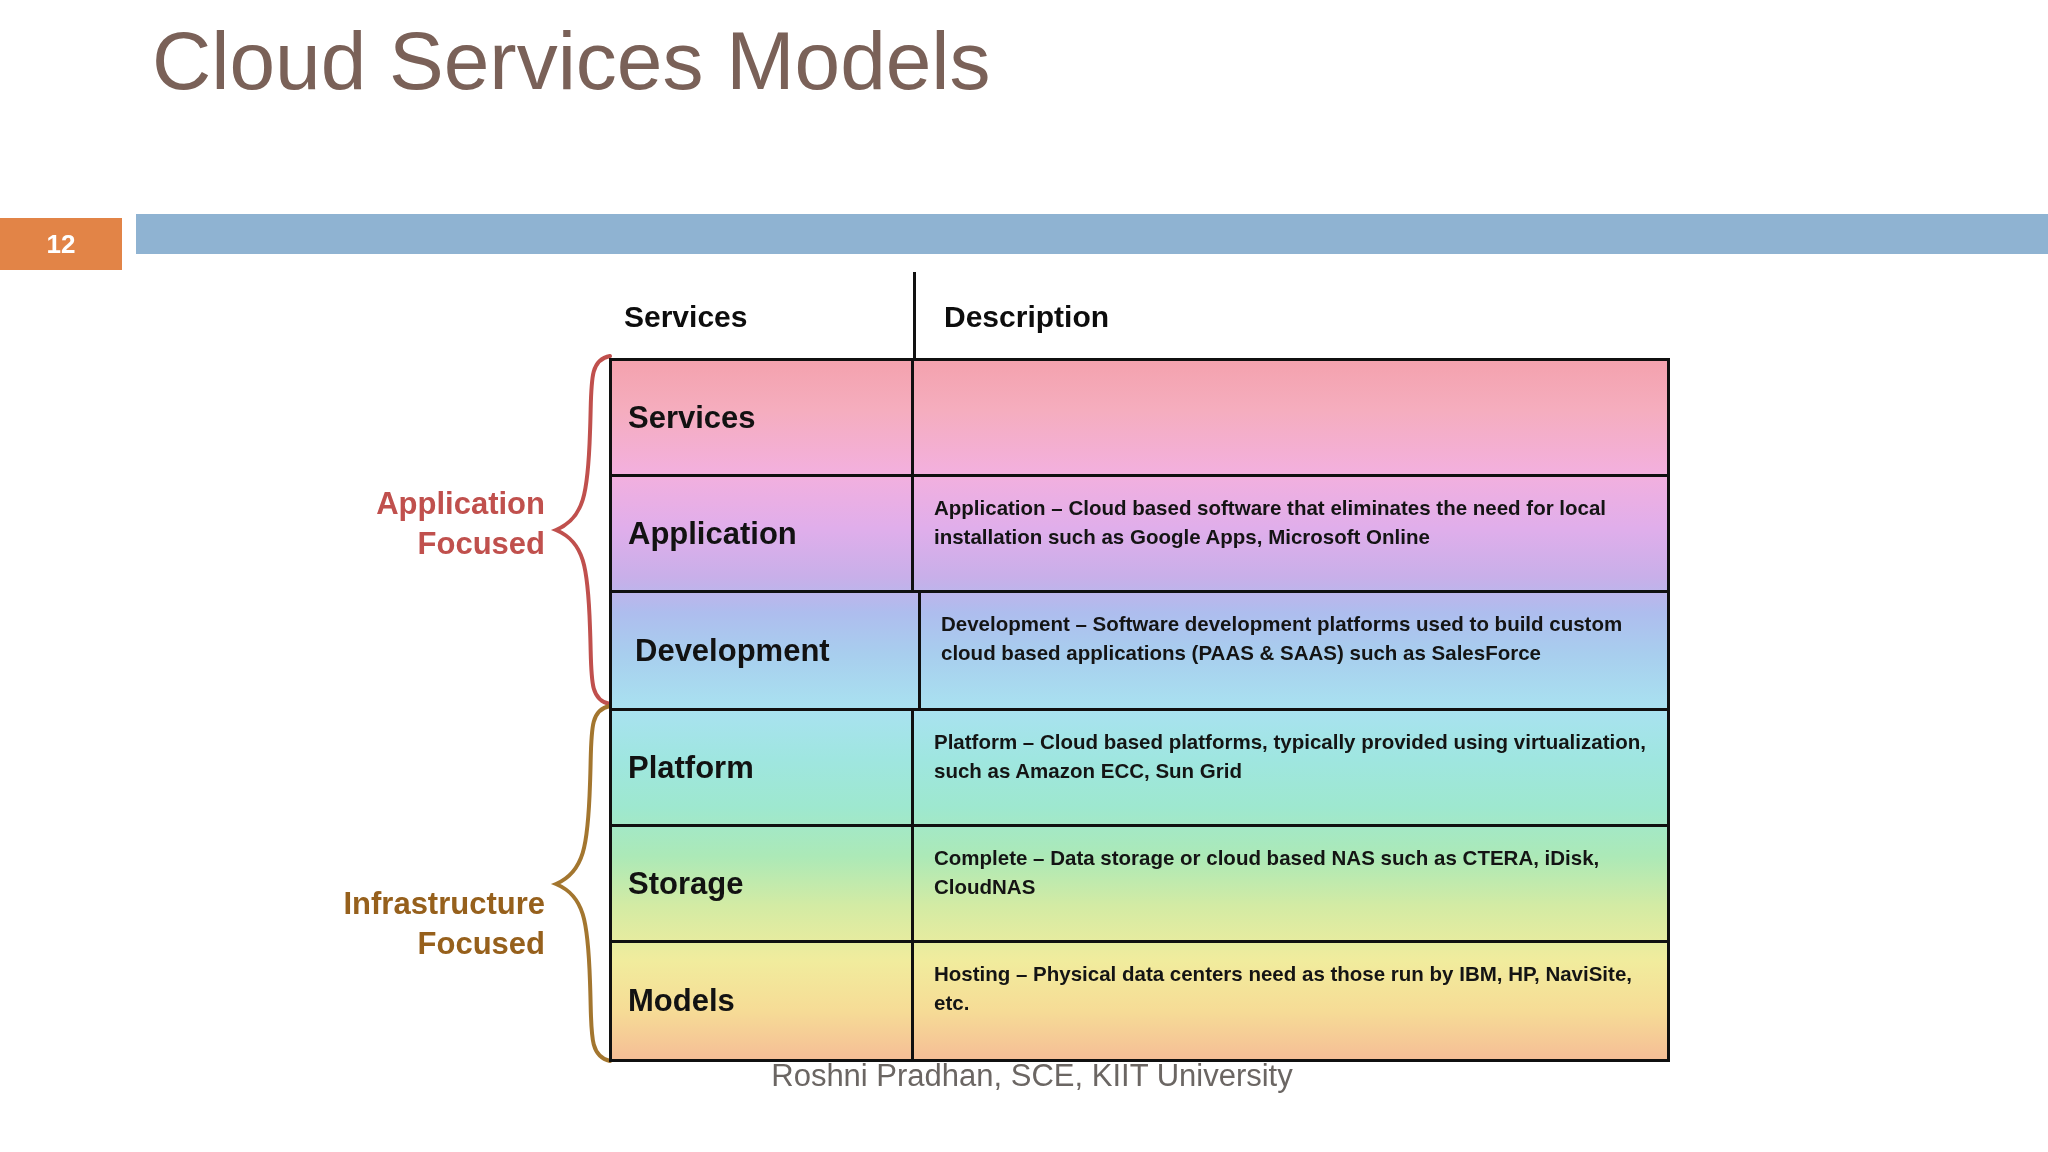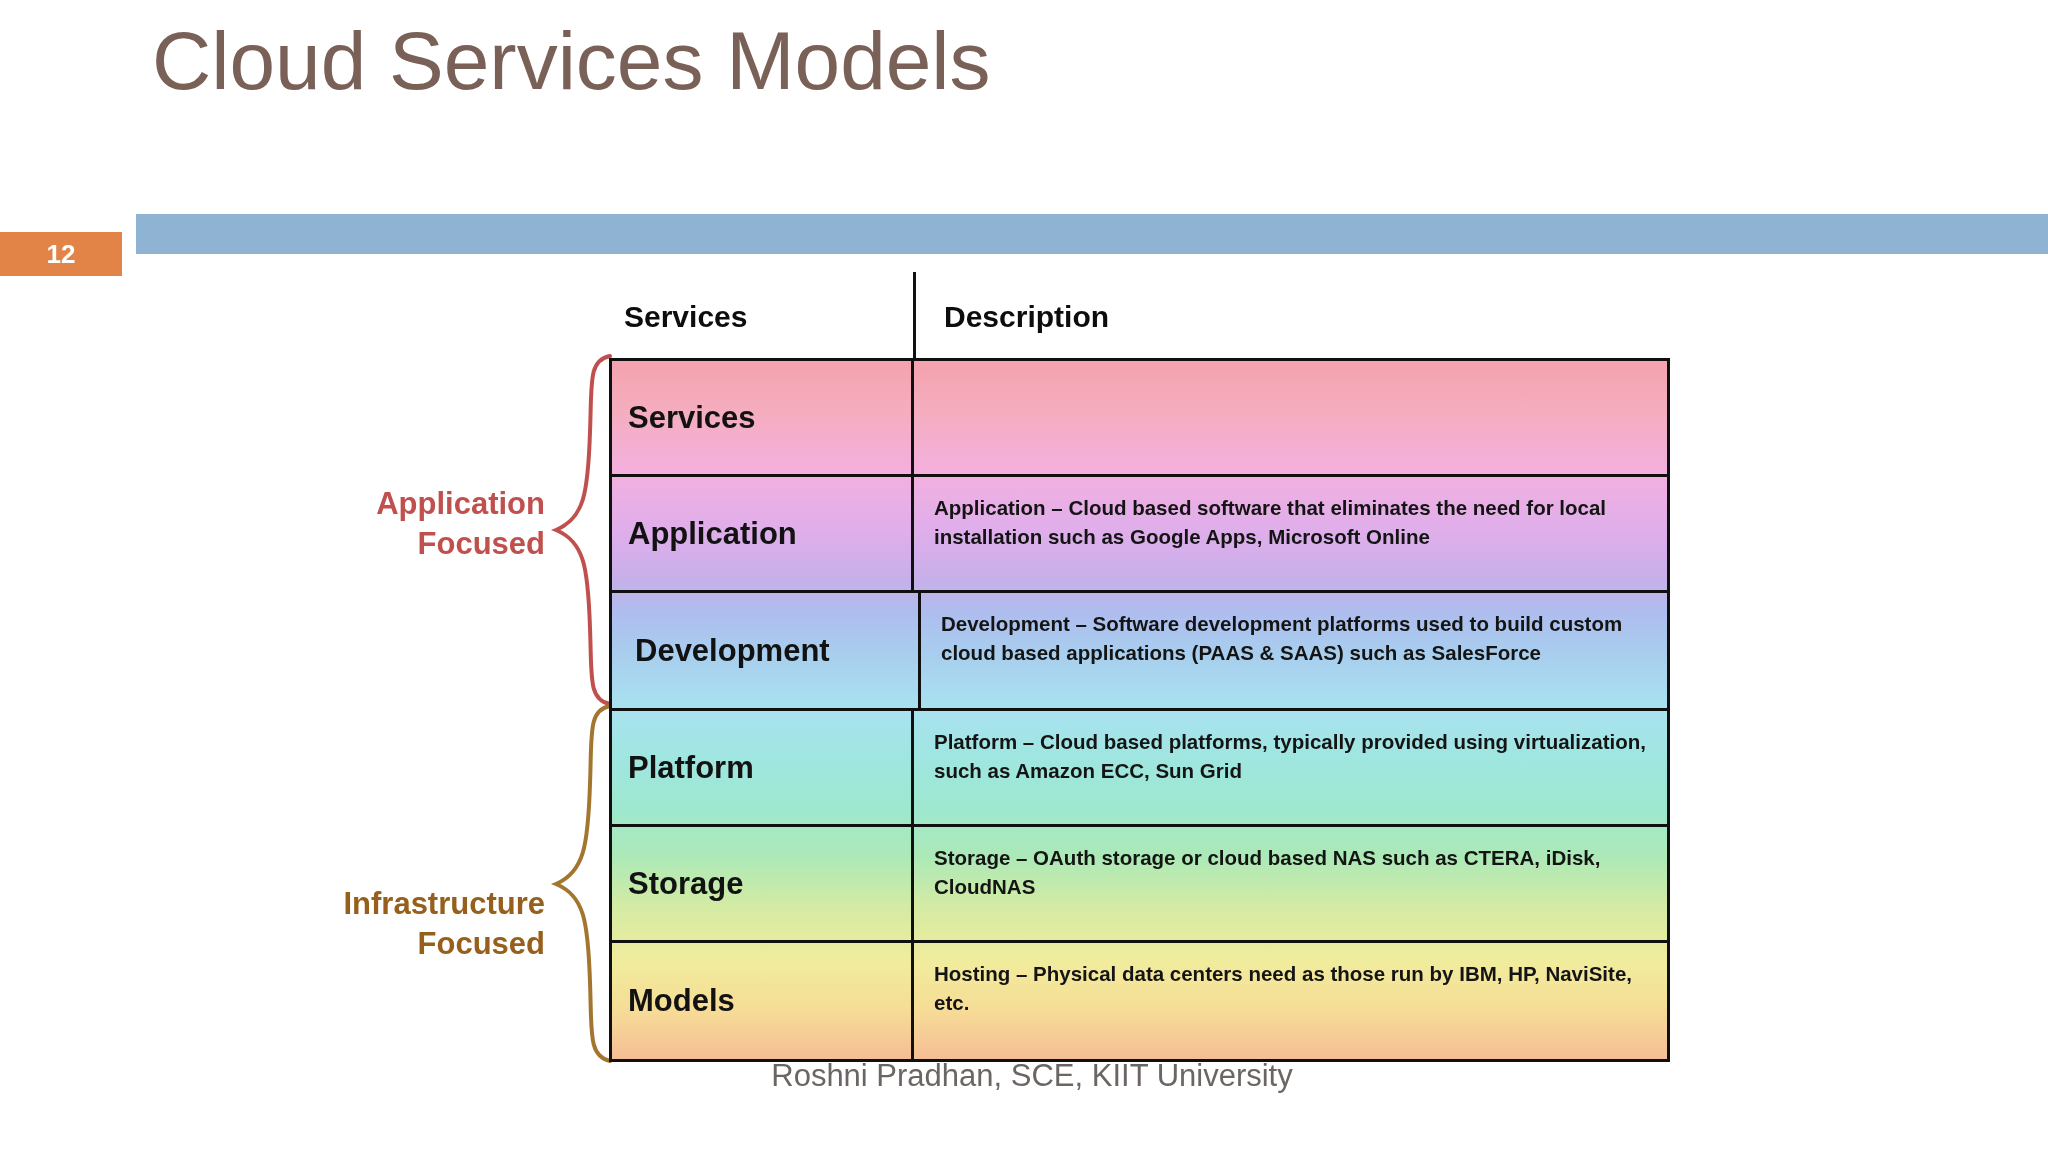--- a/index.html
+++ b/index.html
@@ -25,23 +25,23 @@
     color: #7A6158;
     letter-spacing: 0px;
     white-space: nowrap;
     font-family: "Liberation Sans", sans-serif;
   }
 
   
   #page-badge {
     position: absolute;
     left: 0px;
-    top: 232px;
+    top: 218px;
     width: 122px;
-    height: 44px;
+    height: 52px;
     background: #E28447;
     color: #ffffff;
     font-size: 26px;
     font-weight: bold;
     display: flex;
     align-items: center;
     justify-content: center;
     font-family: "Liberation Sans", sans-serif;
   }
   #banner-bar {
@@ -229,21 +229,21 @@
       <div class="cell-desc">Development – Software development platforms used to build custom cloud based applications (PAAS &amp; SAAS) such as SalesForce</div>
     </div>
 
     <div class="trow h-tall">
       <div class="cell-service">Platform</div>
       <div class="cell-desc">Platform – Cloud based platforms, typically provided using virtualization, such as Amazon ECC, Sun Grid</div>
     </div>
 
     <div class="trow h-tall">
       <div class="cell-service">Storage</div>
-      <div class="cell-desc">Storage – OAuth storage or cloud based  NAS such as CTERA, iDisk, CloudNAS</div>
+      <div class="cell-desc">Complete – Data storage or cloud based  NAS such as CTERA, iDisk, CloudNAS</div>
     </div>
 
     <div class="trow h-tall">
       <div class="cell-service">Models</div>
       <div class="cell-desc">Hosting – Physical data centers need as those run by IBM, HP, NaviSite, etc.</div>
     </div>
 
   </div>
 </div>
 

